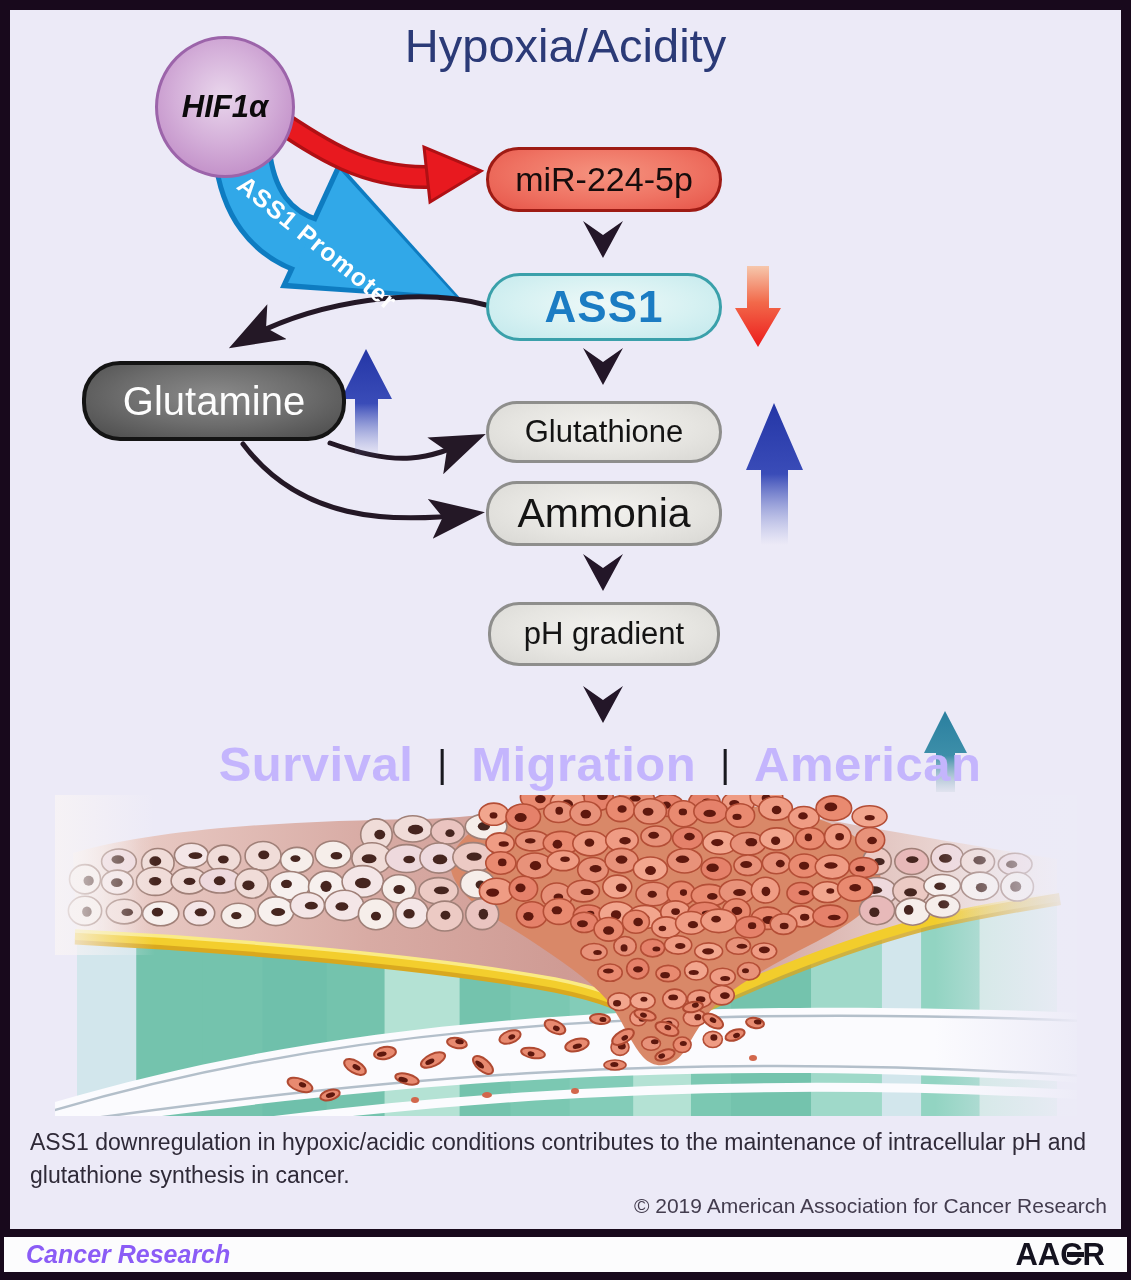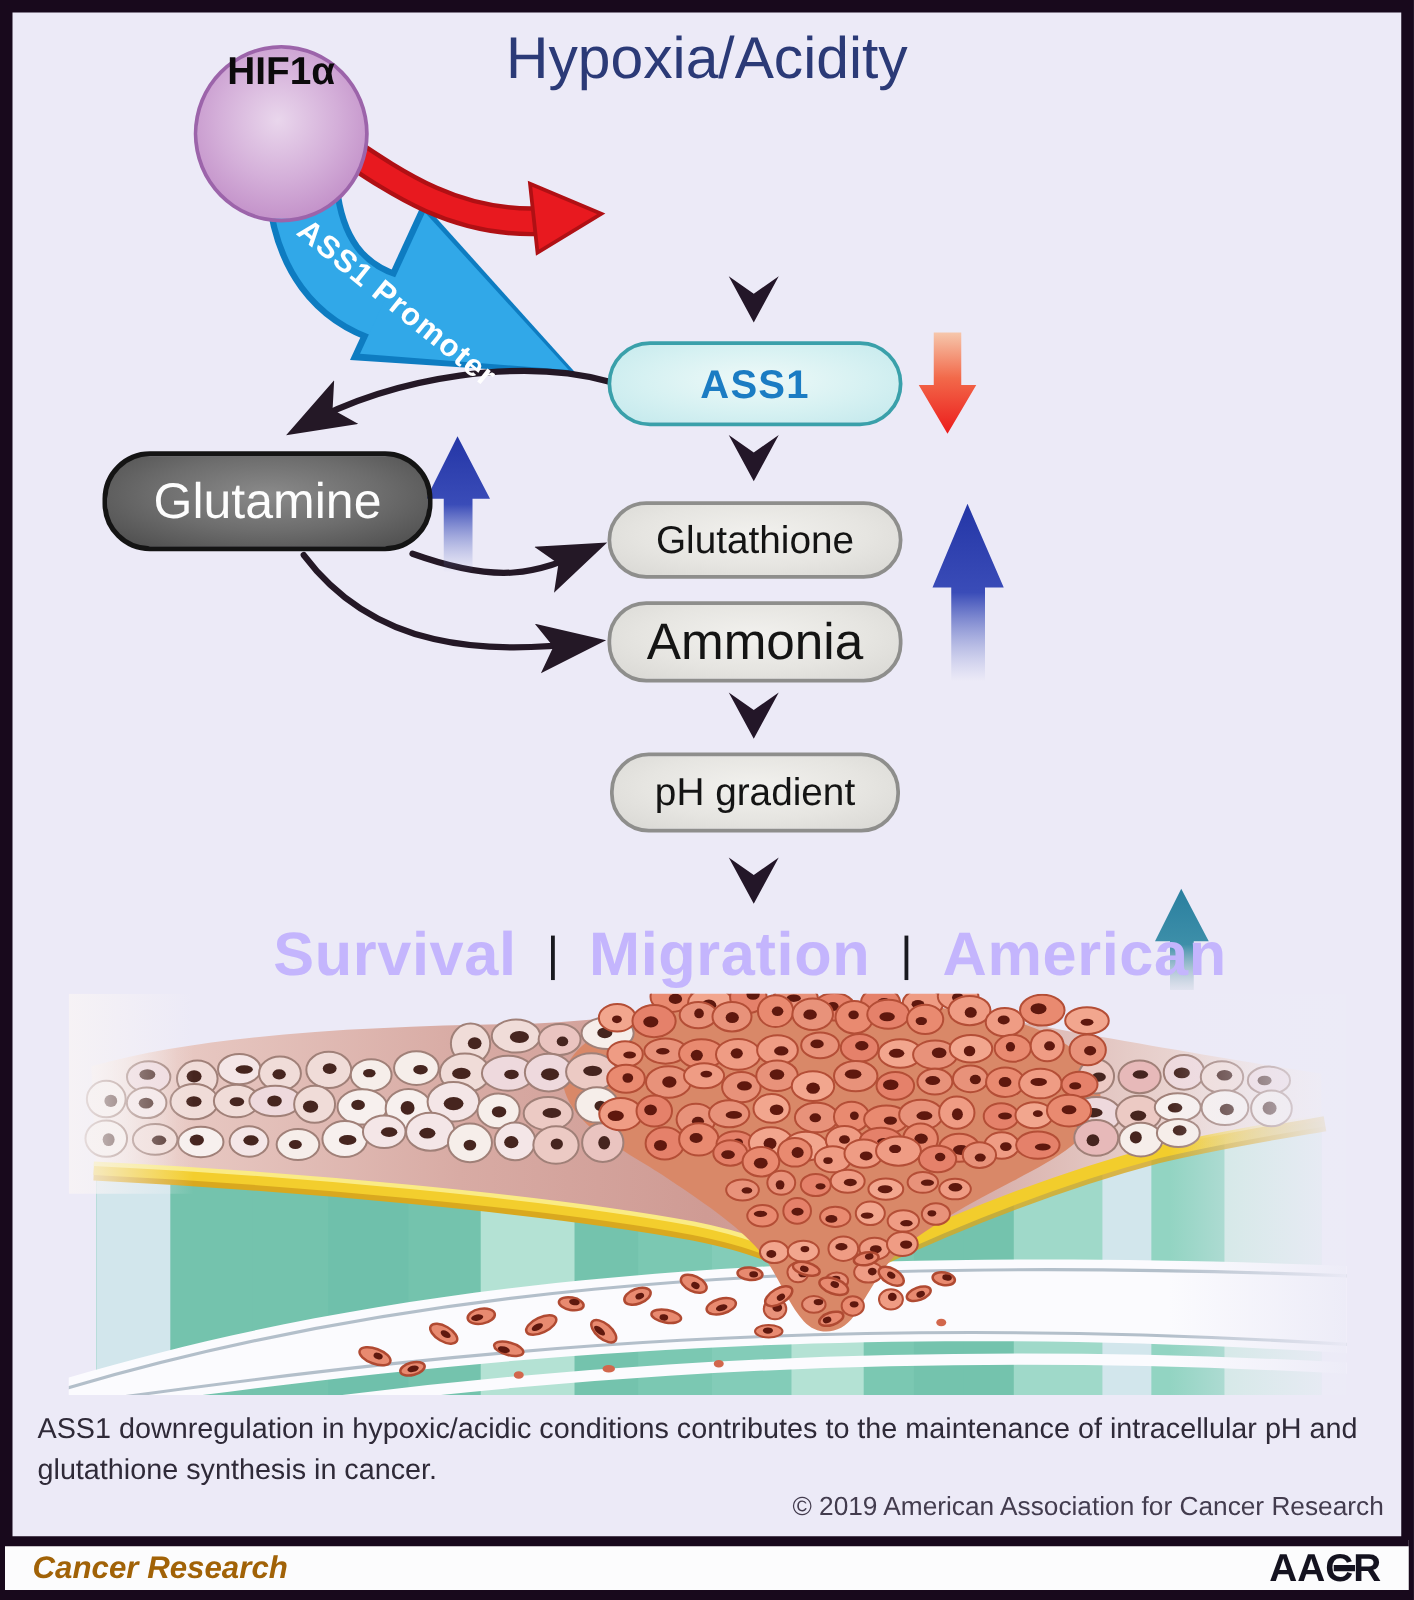--- a/index.html
+++ b/index.html
@@ -5,30 +5,30 @@
   html,body{margin:0;padding:0;background:#2a2030;}
   .page{position:relative;width:1131px;height:1280px;background:#18091c;overflow:hidden;
         font-family:"Liberation Sans",sans-serif;}
   .canvas{position:absolute;left:10px;top:10px;width:1111px;height:1219px;background:#eceaf7;}
   .abs{position:absolute;}
 
   .fig-title{left:0;right:0;top:18px;text-align:center;font-size:47px;color:#2b3a77;letter-spacing:0;}
 
   .hif-circle{left:155px;top:36px;width:134px;height:136px;border-radius:50%;
     background:radial-gradient(circle at 48% 42%, #e9d6ec 0%, #d4afd9 45%, #c493ca 75%, #b981c2 100%);
-    border:3px solid #9c64aa;display:flex;justify-content:center;}
+    border:3px solid #9c64aa;display:flex;align-items:center;justify-content:center;font-style:italic;}
   .hif-circle span{font-size:31px;font-weight:bold;color:#0c0a0c;}
 
   .node{display:flex;align-items:center;justify-content:center;box-sizing:border-box;}
   .node-mir{left:486px;top:147px;width:236px;height:65px;border-radius:33px;border:3px solid #9e1b14;
     background:radial-gradient(ellipse at 50% 40%, #f5937f 0%, #ef7363 55%, #e65448 100%);
     font-size:34px;color:#160c0c;}
   .node-ass1{left:486px;top:273px;width:236px;height:68px;border-radius:34px;border:3px solid #3aa0aa;
     background:radial-gradient(ellipse at 50% 45%, #eef9f8 0%, #d6f1f2 55%, #c2e8ec 100%);
-    font-size:32px;font-weight:bold;color:#1b7cc3;letter-spacing:1px;}
+    font-size:44px;font-weight:bold;color:#1b7cc3;letter-spacing:1px;}
   .node-glutamine{left:82px;top:361px;width:264px;height:80px;border-radius:38px;border:4px solid #141414;
     background:radial-gradient(ellipse at 50% 42%, #8a8a8a 0%, #6d6d6d 50%, #4a4a4a 100%);
     font-size:40px;color:#fdfdfd;}
   .node-gray{border-radius:31px;border:3px solid #8e8e8c;
     background:radial-gradient(ellipse at 50% 42%, #f2f1ee 0%, #e6e5e1 55%, #d8d7d3 100%);
     color:#141414;}
   .node-glutathione{left:486px;top:401px;width:236px;height:62px;font-size:31px;}
   .node-ammonia{left:486px;top:481px;width:236px;height:65px;font-size:41px;}
   .node-ph{left:488px;top:602px;width:232px;height:64px;font-size:31px;}
 
@@ -38,21 +38,21 @@
   .outcomes .word{font-size:49px;font-weight:bold;color:#c4b5fd;letter-spacing:0.5px;}
   .outcomes .sep{font-size:38px;font-weight:400;color:#19191f;}
 
   .illus{left:55px;top:795px;width:1022px;height:321px;}
 
   .caption{left:30px;top:1126px;width:1080px;font-size:23px;line-height:1.45;color:#2f2a38;}
   .copyright{left:400px;right:24px;top:1194px;text-align:right;font-size:21px;color:#433c4e;}
 
   .footer{left:4px;top:1232px;width:1123px;height:40px;background:#fcfcfd;border-top:5px solid #18091c;
     display:flex;align-items:center;justify-content:space-between;padding:0 22px;box-sizing:border-box;}
-  .journal{font-size:25px;font-weight:bold;font-style:italic;color:#a16207;}
+  .journal{font-size:25px;font-weight:bold;font-style:italic;color:#8b5cf6;}
   .aacr{position:relative;font-size:31px;font-weight:bold;color:#14121f;letter-spacing:0;}
   .aacr .bar{position:absolute;right:21px;top:15px;width:17px;height:5px;background:#14121f;}
 
   svg{display:block;}
   .overlay{left:0;top:0;width:1131px;height:820px;pointer-events:none;}
 </style>
 </head>
 <body>
 
 <div class="page">
@@ -118,20 +118,21 @@
 
     <g>
       <path d="M 945 711 L 967 753 L 955 753 L 955 792 L 936 792 L 936 753 L 924 753 Z" fill="url(#tealUp)"></path>
     </g>
   </svg>
 
   <div class="abs hif-circle">
     <span>HIF1α</span>
   </div>
   <div class="abs promoter-label">ASS1 Promoter</div>
+  <div class="abs node node-mir">miR-224-5p</div>
   <div class="abs node node-ass1">ASS1</div>
   <div class="abs node node-gray node-glutathione">Glutathione</div>
   <div class="abs node node-glutamine">Glutamine</div>
   <div class="abs node node-gray node-ammonia">Ammonia</div>
   <div class="abs node node-gray node-ph">pH gradient</div>
 
   <div class="abs outcomes">
     <span class="word">Survival</span>
     <span class="sep">|</span>
     <span class="word">Migration</span>

